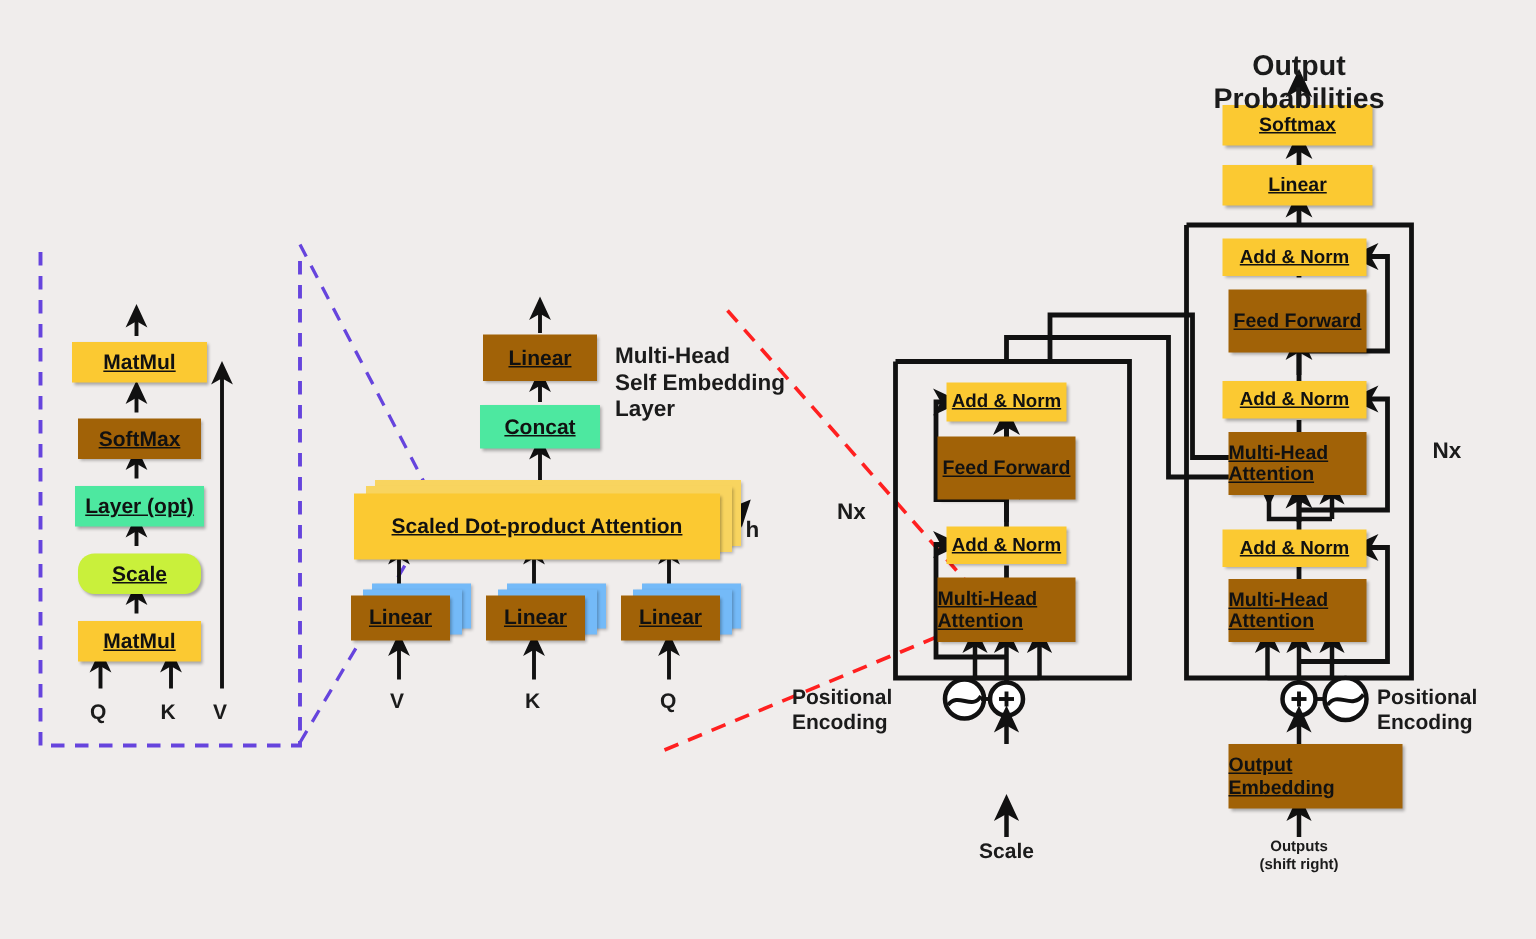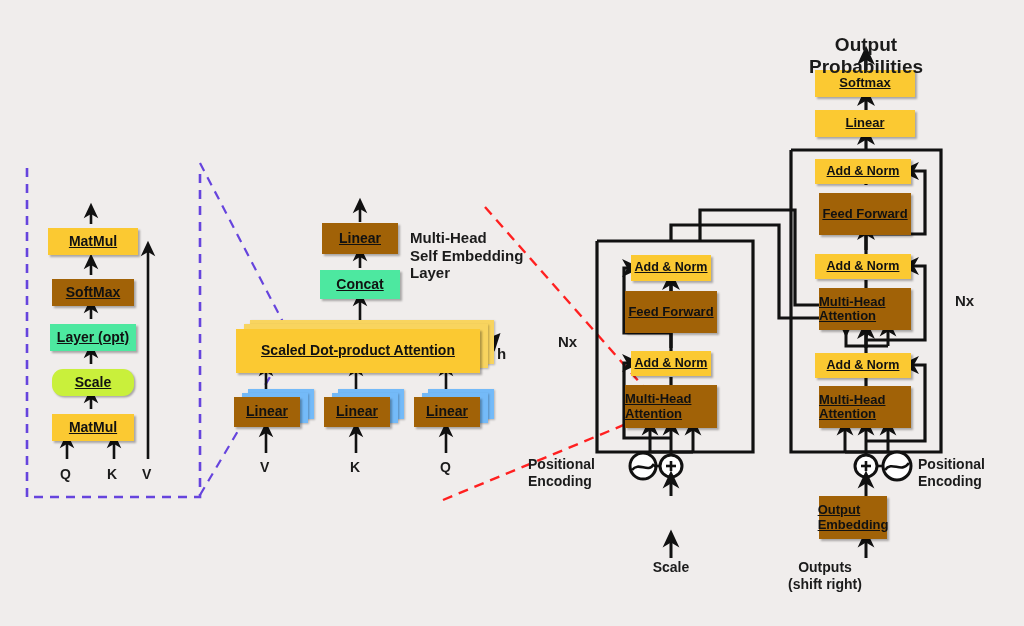--- a/index.html
+++ b/index.html
@@ -286,18 +286,18 @@
 Attention</div>
   <div class="box yellow" style="left:815px;top:353px;width:96px;height:25px;font-size:12.5px;">Add &amp; Norm</div>
   <div class="box blue" style="left:819px;top:386px;width:92px;height:42px;font-size:13px;">Multi-Head
 Attention</div>
 
   <div class="lbl" style="left:955px;top:292px;font-size:15px;">Nx</div>
 
   <div class="lbl" style="left:918px;top:456px;width:110px;text-align:left;font-size:14px;">Positional
 Encoding</div>
 
-  <div class="box blue" style="left:819px;top:496px;width:68px;height:43px;font-size:13px;">Output
+  <div class="box blue" style="left:819px;top:496px;width:116px;height:43px;font-size:13px;">Output
 Embedding</div>
-  <div class="lbl" style="left:765px;top:559px;width:120px;text-align:center;font-size:14px;">Outputs
+  <div class="lbl" style="left:806px;top:559px;width:120px;text-align:center;font-size:10px;">Outputs
 (shift right)</div>
 
 </div>
 
 </body></html>

